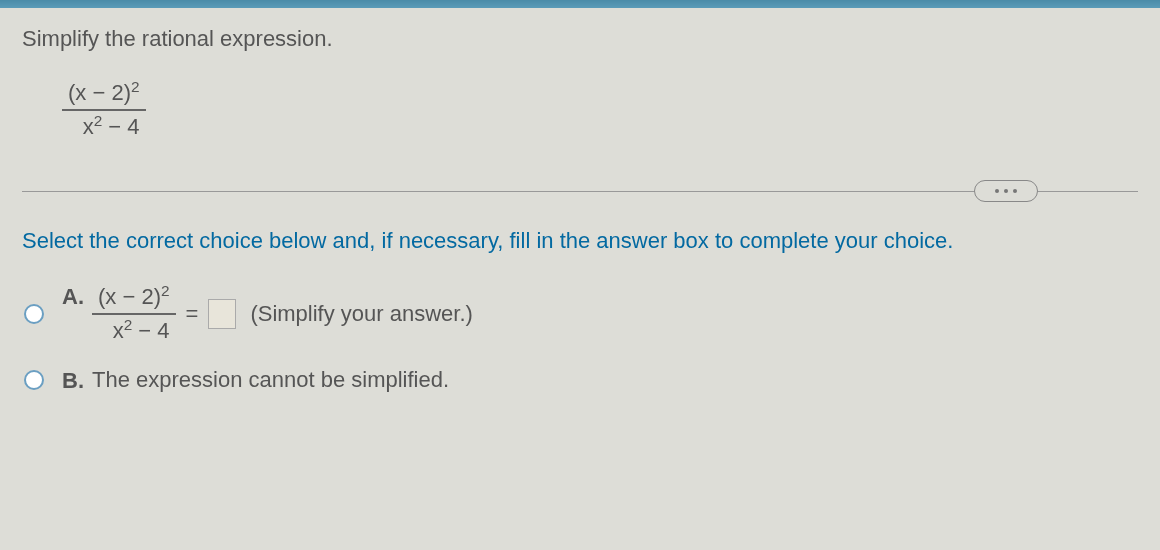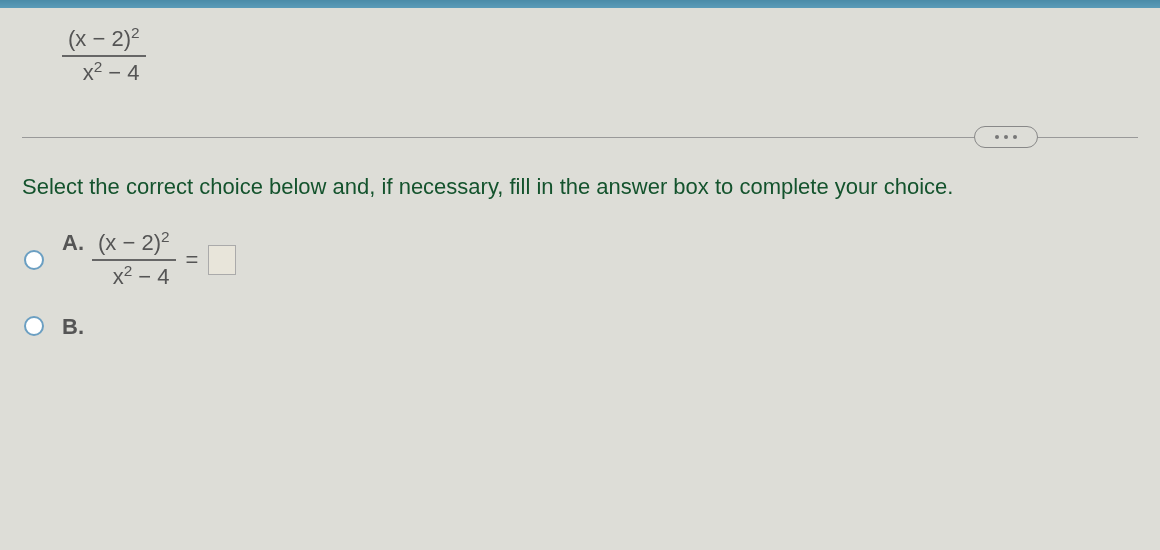--- a/index.html
+++ b/index.html
@@ -84,21 +84,21 @@
       cursor: pointer;
     }
     .ellipsis-button .dot {
       width: 4px;
       height: 4px;
       background: #777;
       border-radius: 50%;
     }
     .prompt {
       font-size: 22px;
-      color: #14532d;
+      color: #0369a1;
       margin-bottom: 30px;
     }
     .choices {
       padding-left: 2px;
     }
     .choice {
       display: flex;
       align-items: center;
       margin-bottom: 22px;
     }
@@ -154,20 +154,21 @@
       font-size: 22px;
       color: #555;
     }
   </style>
 </head>
 <body>
 
 <div class="top-bar"></div>
 
 <div class="content">
+  <div class="instruction">Simplify the rational expression.</div>
 
   <div class="expression-block">
     <span class="fraction">
       <span class="num"><span>(x − 2)</span><sup>2</sup></span>
       <span class="den"><span>x</span><sup>2</sup><span> − 4</span></span>
     </span>
   </div>
 
   <div class="divider-row">
     <hr class="divider-line">
@@ -185,22 +186,24 @@
     <div class="choice choice-a">
       <div class="radio"></div>
       <div class="choice-letter">A.</div>
       <div class="choice-content">
         <span class="fraction">
           <span class="num"><span>(x − 2)</span><sup>2</sup></span>
           <span class="den"><span>x</span><sup>2</sup><span> − 4</span></span>
         </span>
         <span class="equals">=</span>
         <span class="answer-box"></span>
+        <span class="hint">(Simplify your answer.)</span>
       </div>
     </div>
 
     <div class="choice">
       <div class="radio"></div>
       <div class="choice-letter">B.</div>
+      <div class="choice-b-content">The expression cannot be simplified.</div>
     </div>
 
   </div>
 </div>
 
 </body></html>

